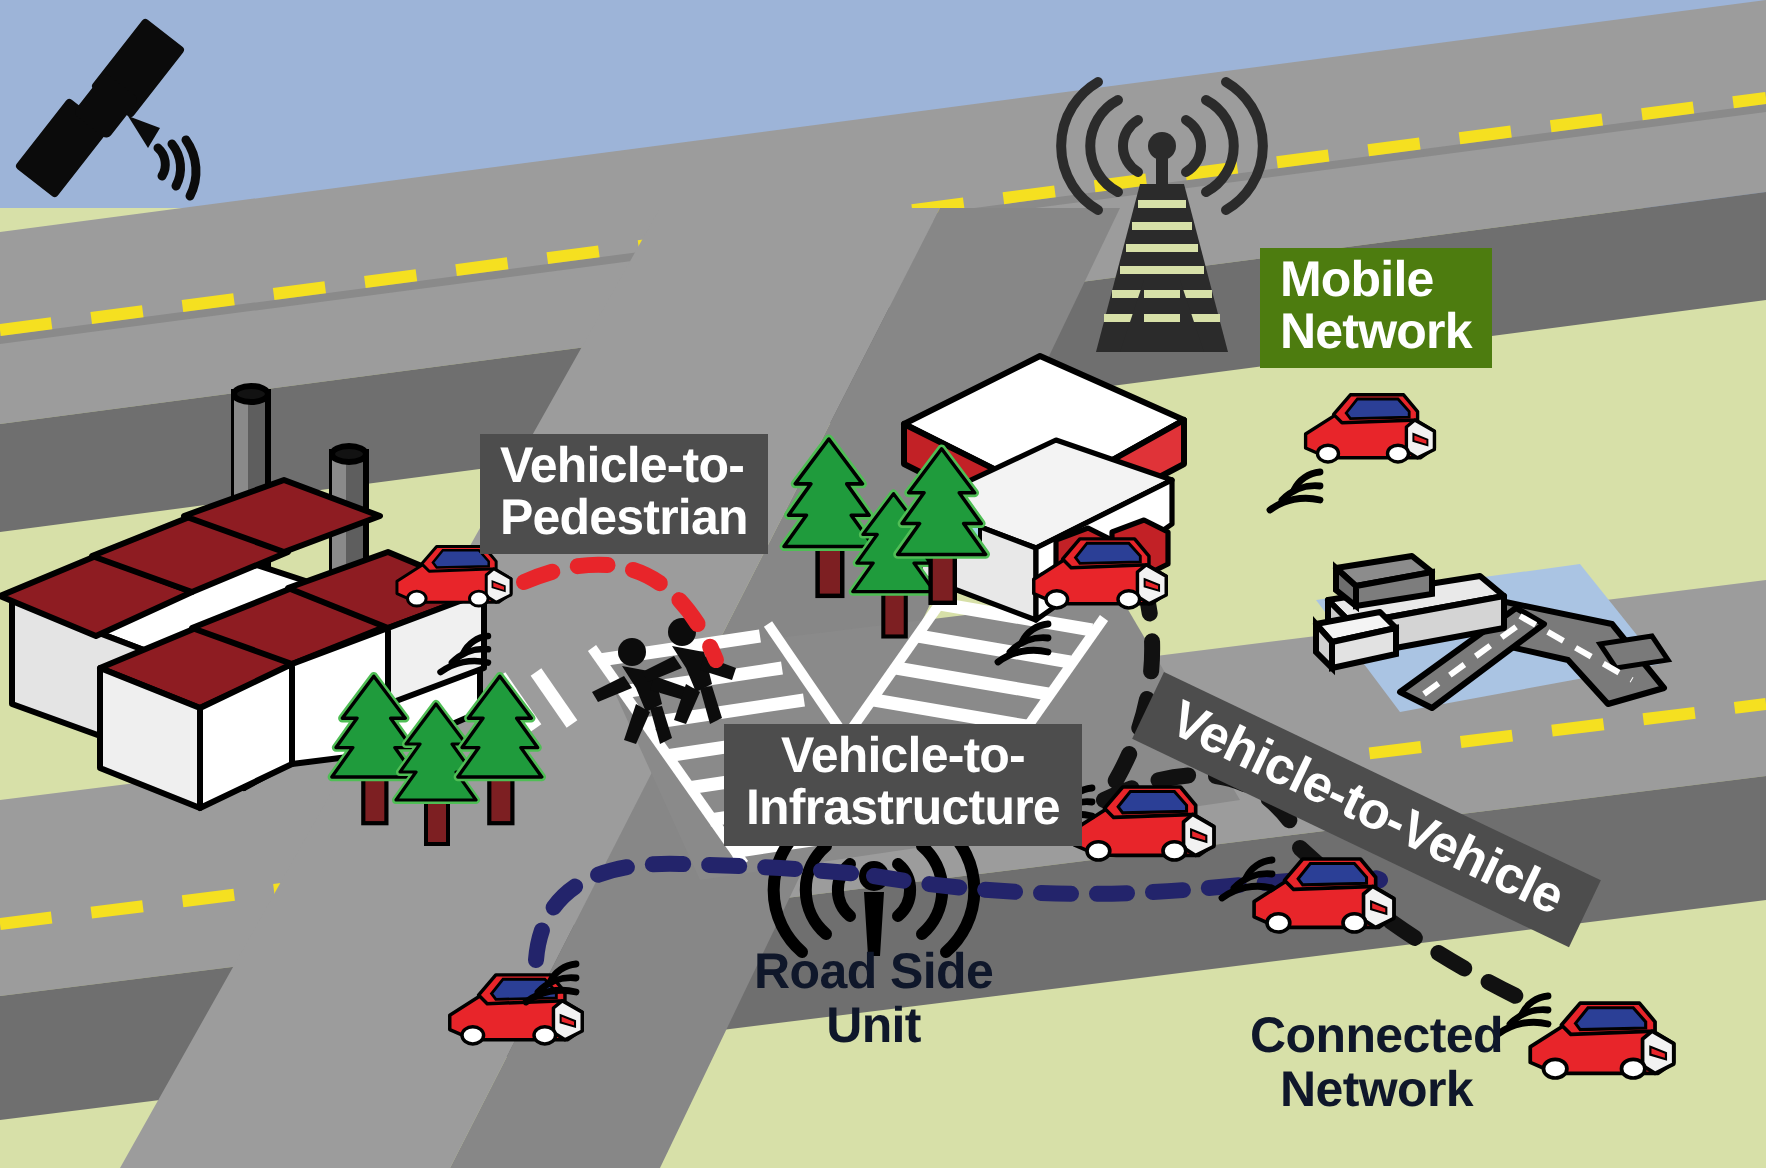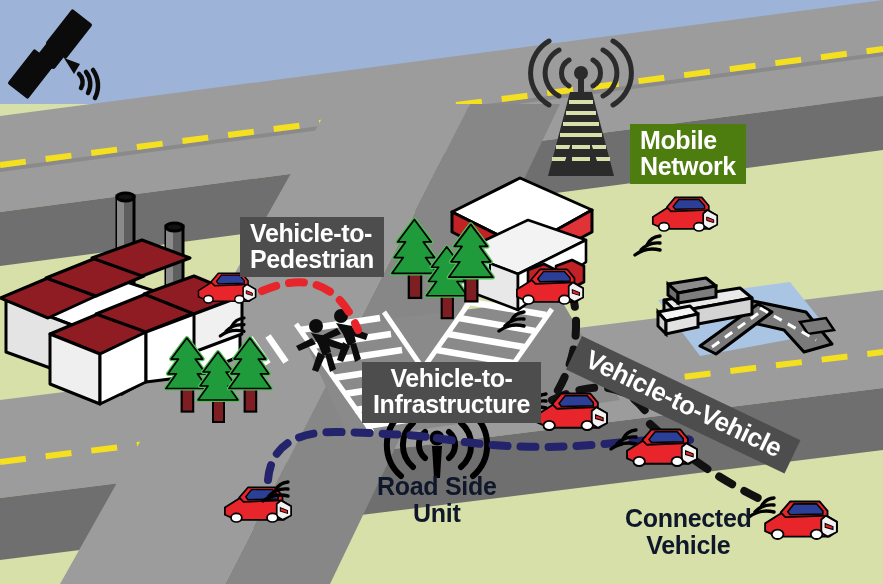--- a/index.html
+++ b/index.html
@@ -376,15 +376,15 @@
 
   <div class="chip v2i">Vehicle-to-
 Infrastructure</div>
 
   <div class="chip v2v">Vehicle-to-Vehicle</div>
 
   <div class="plain rsu">Road Side
 Unit</div>
 
   <div class="plain cv">Connected
-Vehicle</div>
+Network</div>
 
 </div>
 
 </body></html>

